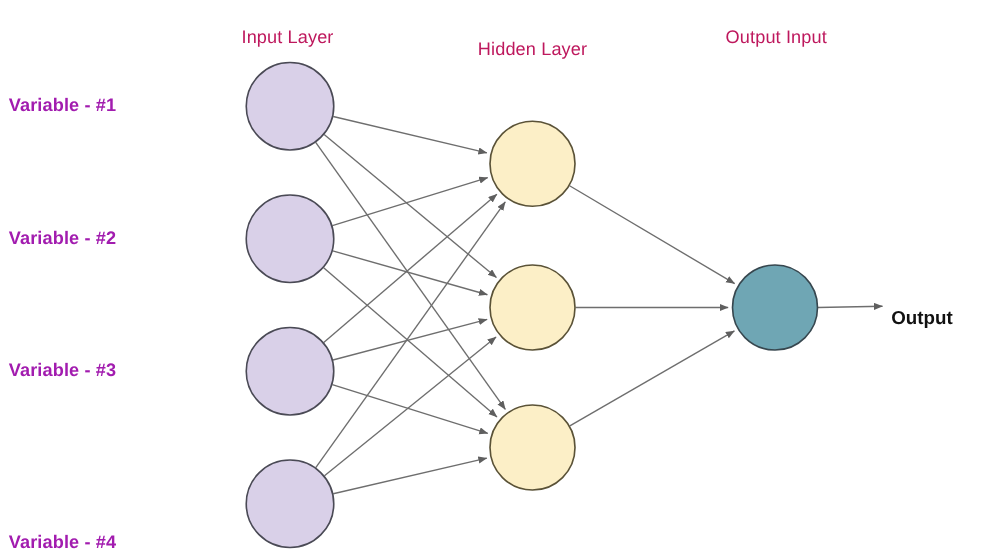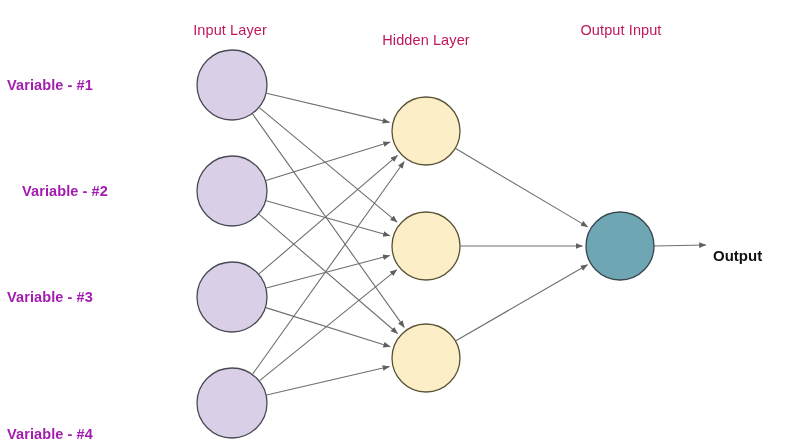--- a/index.html
+++ b/index.html
@@ -91,17 +91,17 @@
       <circle cx="426" cy="358" r="34" fill="#FCEFC7" stroke="#5a5237" stroke-width="1.3"></circle>
       <circle cx="620" cy="246" r="34" fill="#6FA6B4" stroke="#37474f" stroke-width="1.3"></circle>
     </g>
 </svg>
 
 <div id="labels-layer">
     <div class="layer-title" style="left: 230px; top: 22px;">Input Layer</div>
     <div class="layer-title" style="left: 426px; top: 32px;">Hidden Layer</div>
     <div class="layer-title" style="left: 621px; top: 22px;">Output Input</div>
     <div class="var-label" style="left: 7px; top: 85px;">Variable - #1</div>
-    <div class="var-label" style="left: 22px; top: 191px;">Variable - #2</div>
+    <div class="var-label" style="left: 7px; top: 191px;">Variable - #2</div>
     <div class="var-label" style="left: 7px; top: 297px; text-align: center;">Variable - #3</div>
     <div class="var-label" style="left: 7px; top: 403px; margin-top: 31px;">Variable - #4</div>
     <div class="out-label" style="left: 713px; top: 245px;">Output</div>
   </div>
 
 </body></html>

